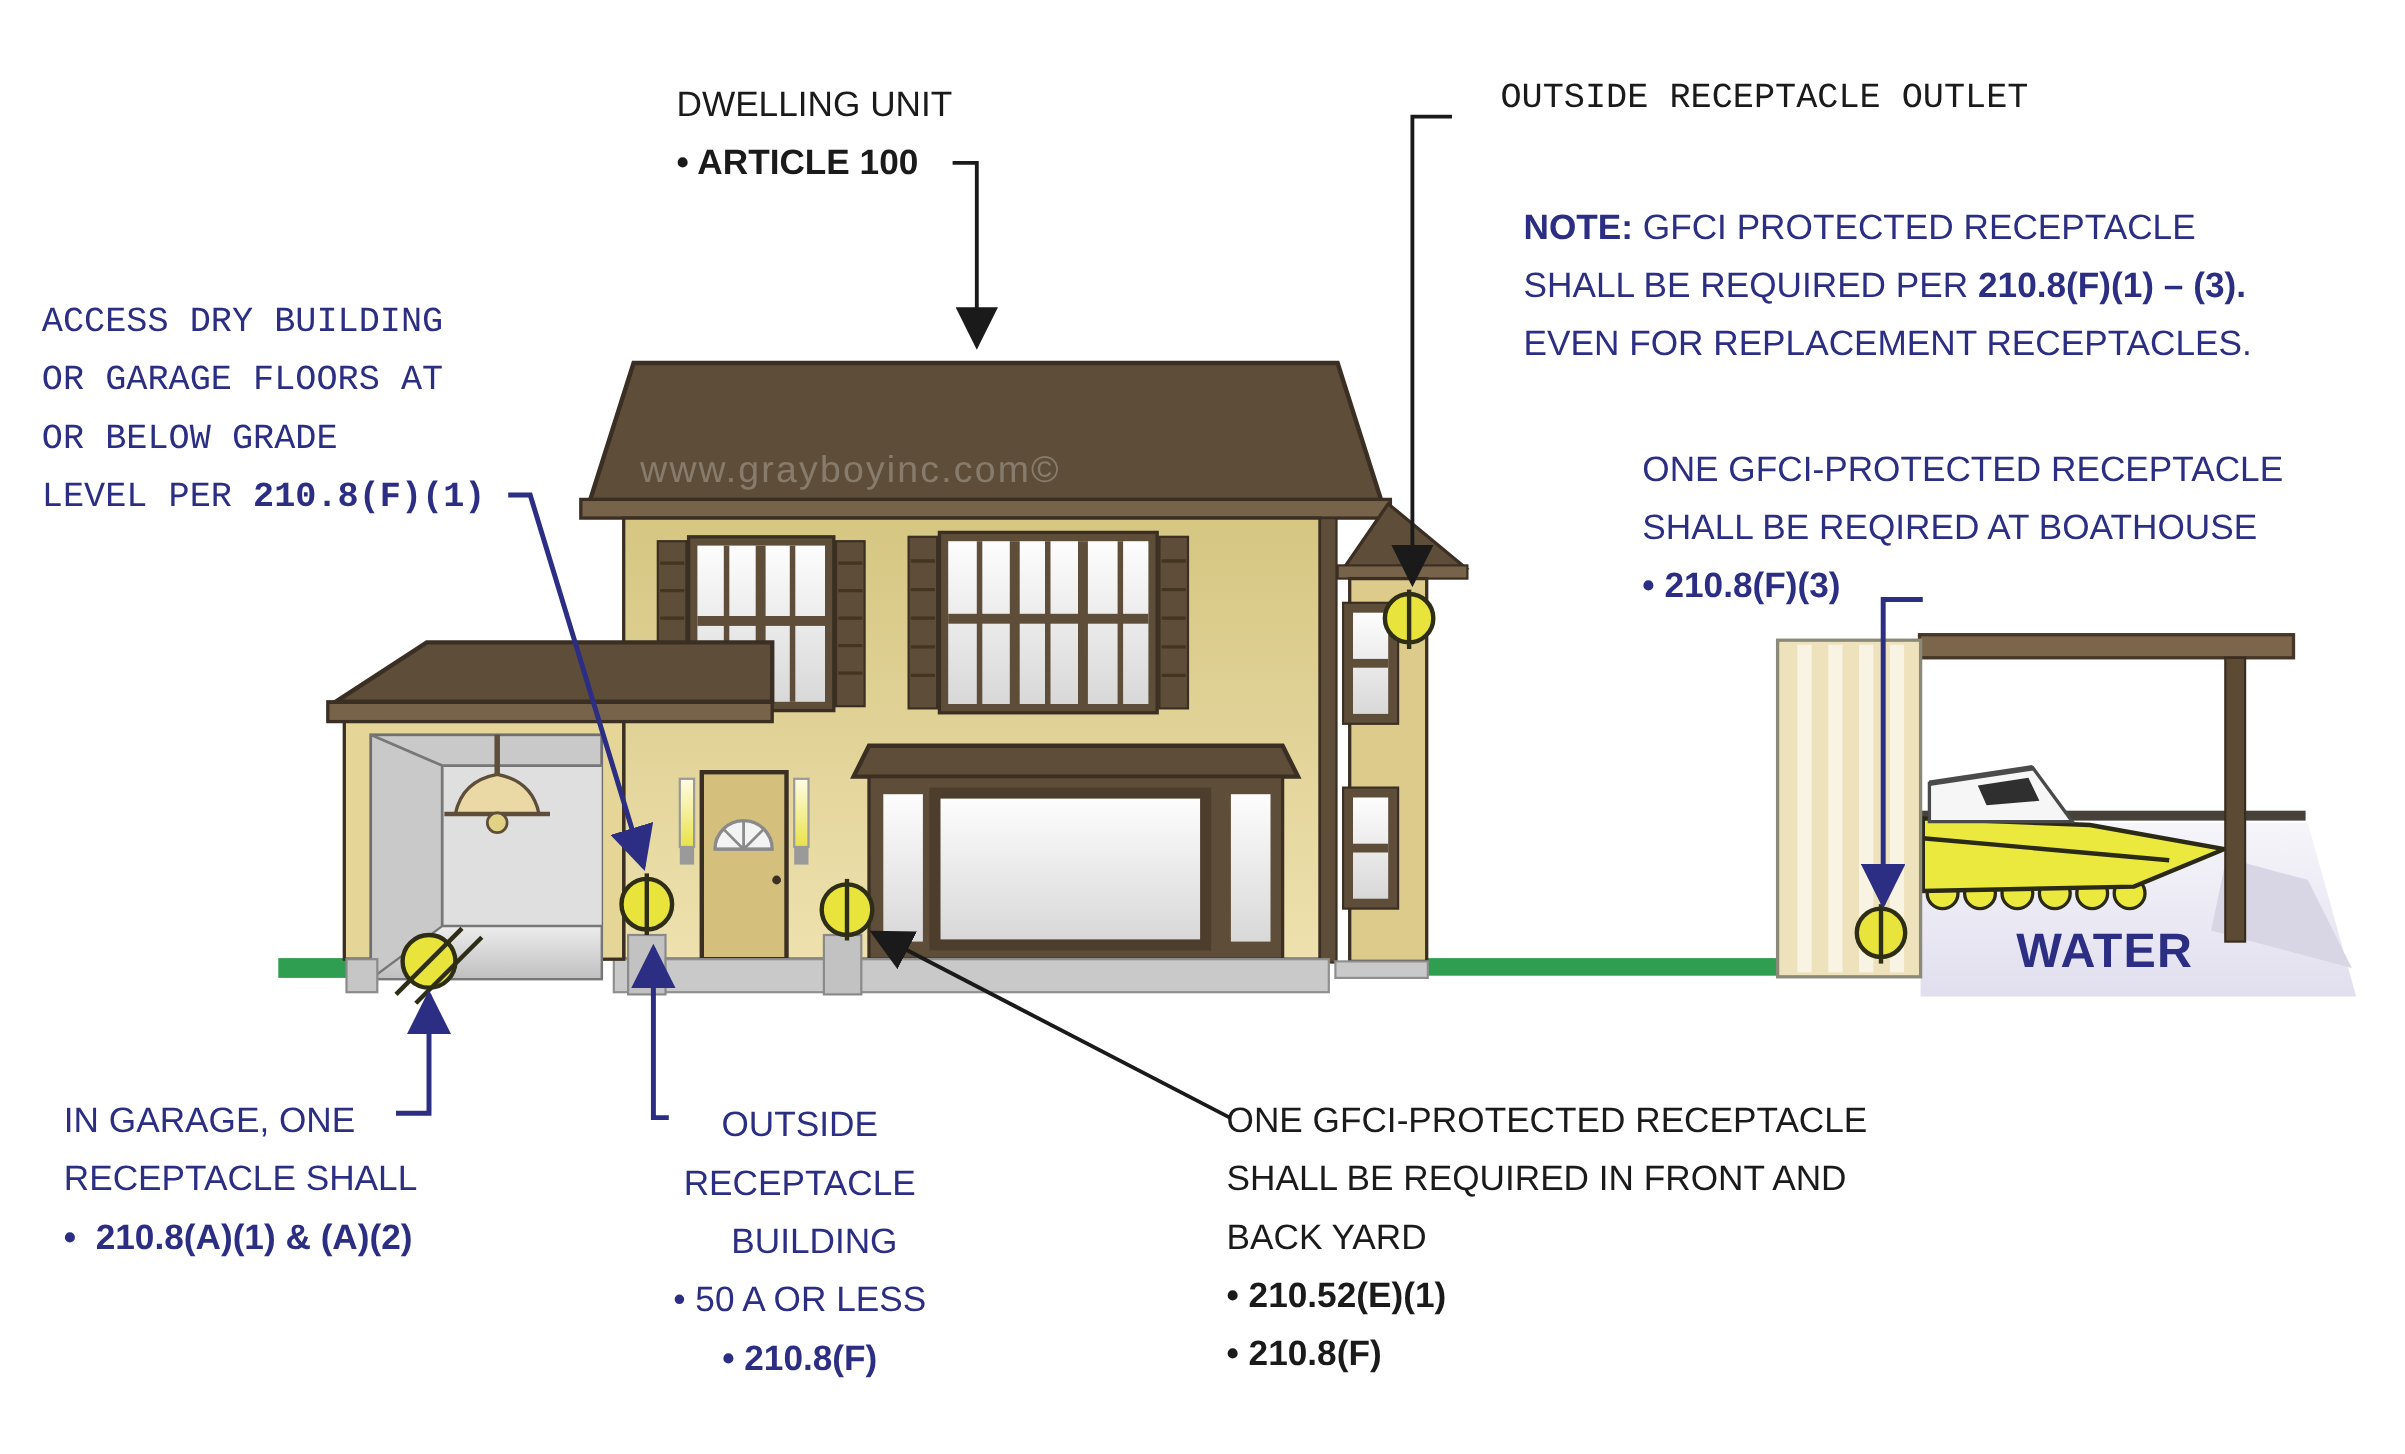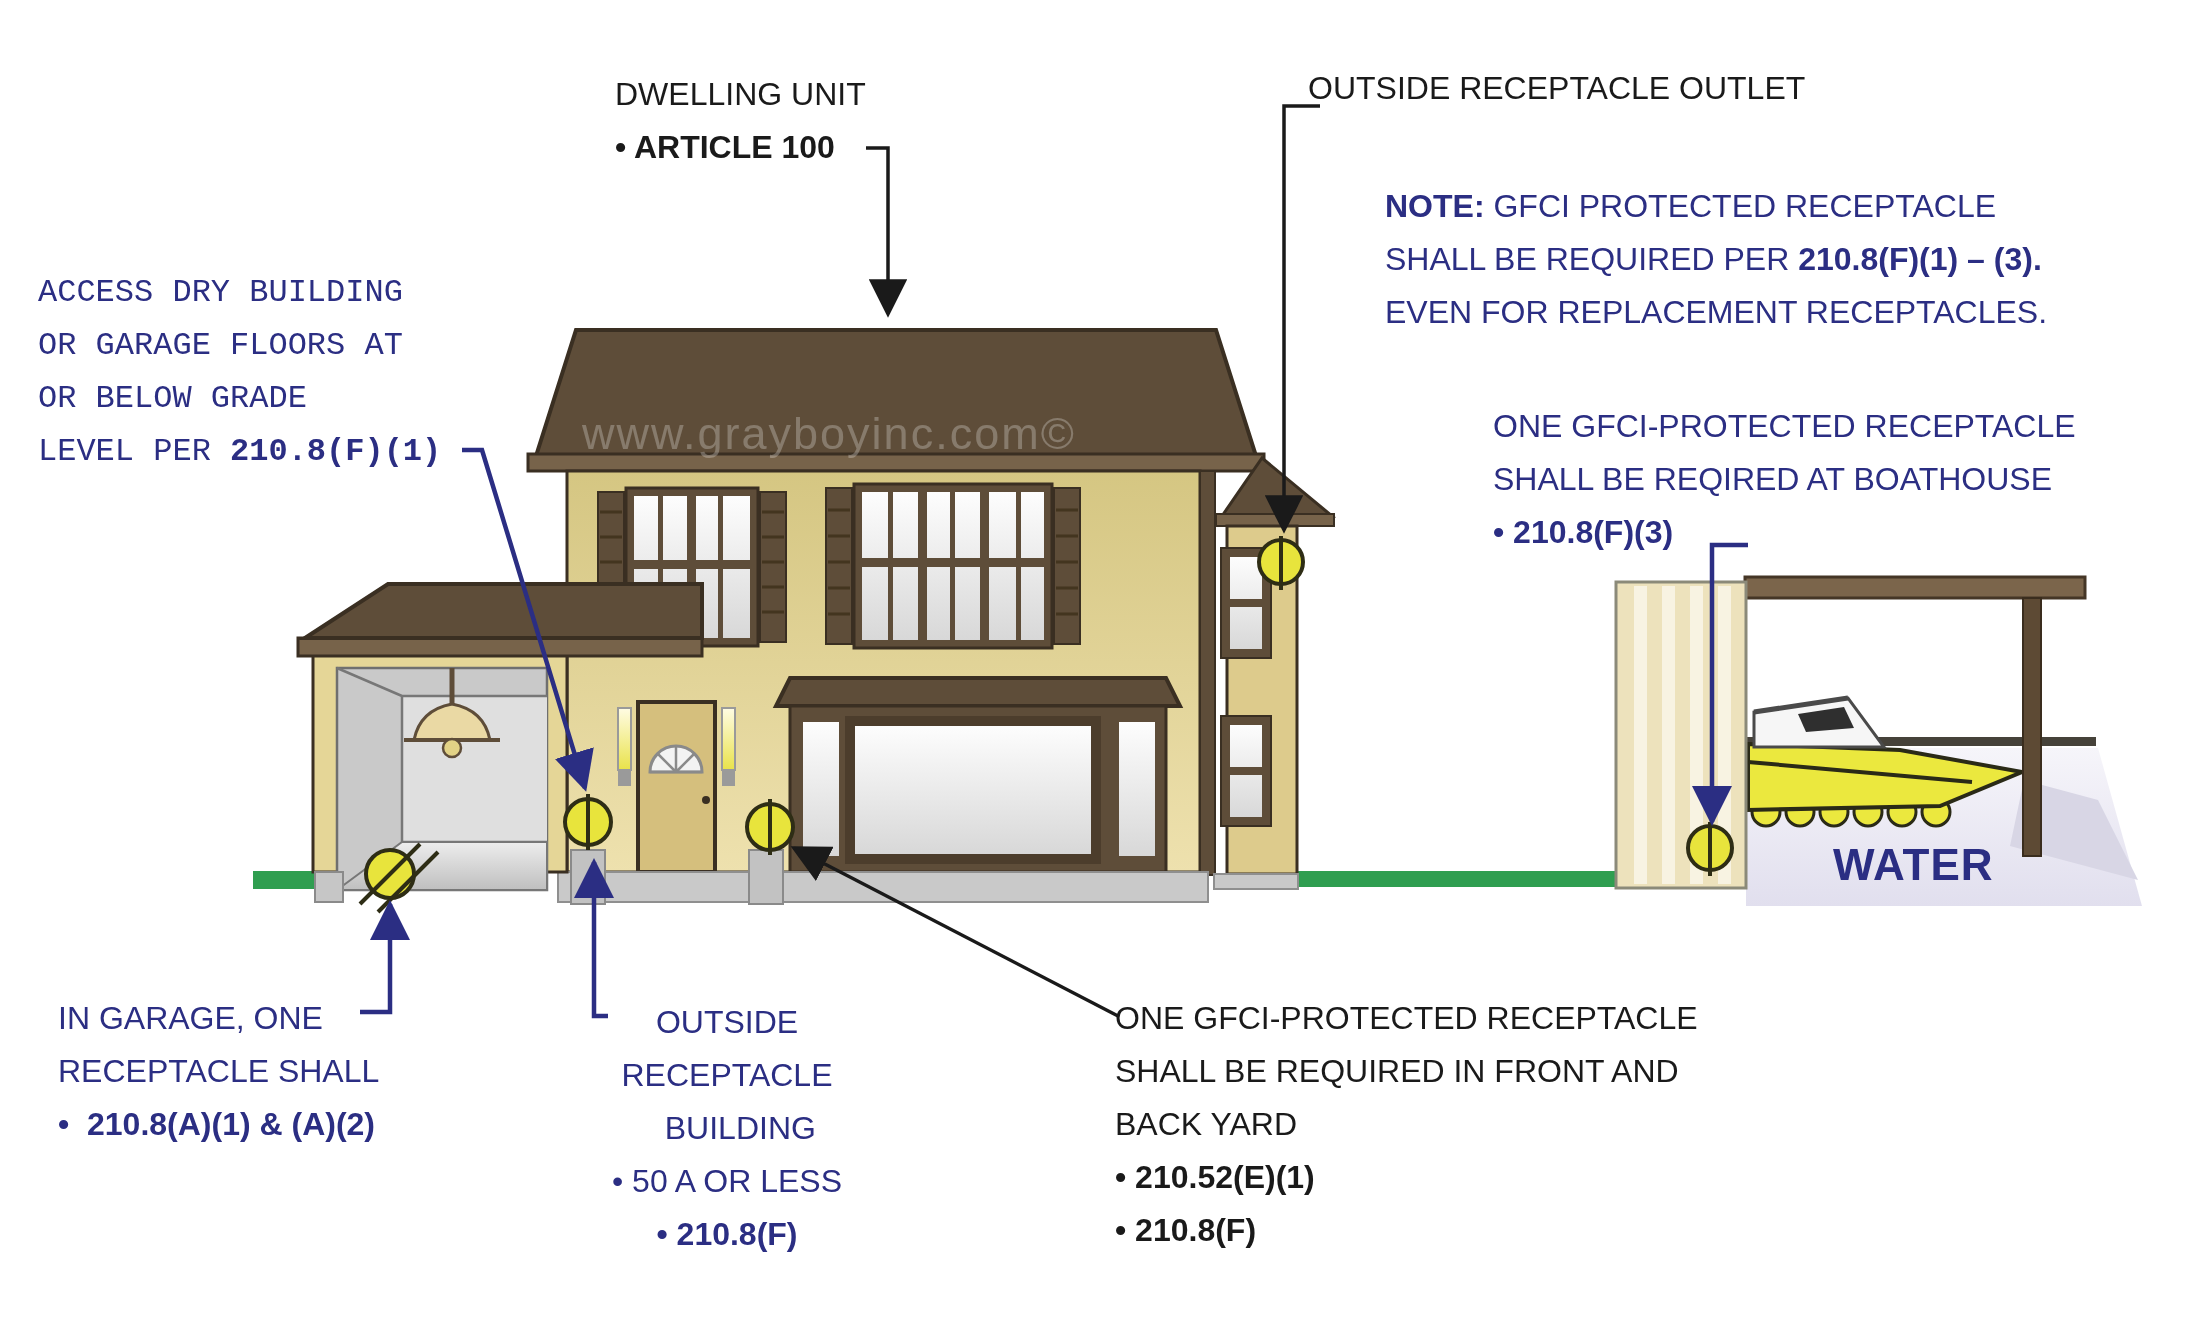--- a/index.html
+++ b/index.html
@@ -21,21 +21,21 @@
   .ann .line{white-space:pre;}
   .navy{color:#2b2e83;}
   .black{color:#1a1a1a;}
   .b{font-weight:bold;}
   .water-label{
     position:absolute;left:1833px;top:840px;
     color:#2b2e83;font-weight:bold;font-size:44px;letter-spacing:1px;
   }
   .watermark{
     position:absolute;left:582px;top:408px;
-    color:rgba(255,255,255,0.26);font-size:45px;letter-spacing:2px;
+    color:rgba(255,255,255,0.26);font-size:34px;letter-spacing:2px;
   }
 </style>
 </head>
 <body>
 
 <div class="canvas">
 
   <svg class="art" viewBox="0 0 2186 1322" aria-hidden="true">
     <defs>
       <linearGradient id="gWall" x1="0" y1="0" x2="0" y2="1">
@@ -223,21 +223,21 @@
       <path d="M462,450 L482,450 L585,788" stroke="#2b2e83" stroke-width="4.5" marker-end="url(#mN)"></path>
       <path d="M608,1016 L594,1016 L594,862" stroke="#2b2e83" stroke-width="4.5" marker-end="url(#mN)"></path>
       <path d="M360,1012 L390,1012 L390,904" stroke="#2b2e83" stroke-width="4.5" marker-end="url(#mN)"></path>
       <path d="M1118,1016 L794,848" stroke="#1a1a1a" stroke-width="3.5" marker-end="url(#mK)"></path>
       <path d="M1748,545 L1712,545 L1712,822" stroke="#2b2e83" stroke-width="4.5" marker-end="url(#mN)"></path>
     </g>
   </svg>
 
   <div class="ann navy" style="left:38px;top:266px;font-family:Liberation Mono, monospace;"><div class="line"><span>ACCESS DRY BUILDING</span></div><div class="line"><span>OR GARAGE FLOORS AT</span></div><div class="line"><span>OR BELOW GRADE</span></div><div class="line"><span>LEVEL PER </span><span class="b">210.8(F)(1)</span></div></div>
   <div class="ann black" style="left:615px;top:68px;"><div class="line"><span>DWELLING UNIT</span></div><div class="line"><span class="b">• ARTICLE 100</span></div></div>
-  <div class="ann black" style="left:1308px;top:62px;"><div class="line"><span>OUTSIDE RECEPTACLE OUTLET</span></div></div>
+  <div class="ann black" style="left:1364px;top:62px;font-family:Liberation Mono, monospace;"><div class="line"><span>OUTSIDE RECEPTACLE OUTLET</span></div></div>
   <div class="ann navy" style="left:1385px;top:180px;"><div class="line"><span class="b">NOTE:</span><span> GFCI PROTECTED RECEPTACLE</span></div><div class="line"><span>SHALL BE REQUIRED PER </span><span class="b">210.8(F)(1) – (3).</span></div><div class="line"><span>EVEN FOR REPLACEMENT RECEPTACLES.</span></div></div>
   <div class="ann navy" style="left:1493px;top:400px;"><div class="line"><span>ONE GFCI-PROTECTED RECEPTACLE</span></div><div class="line"><span>SHALL BE REQIRED AT BOATHOUSE</span></div><div class="line"><span class="b">• 210.8(F)(3)</span></div></div>
   <div class="ann navy" style="left:58px;top:992px;"><div class="line"><span>IN GARAGE, ONE</span></div><div class="line"><span>RECEPTACLE SHALL</span></div><div class="line"><span class="b">•  210.8(A)(1) &amp; (A)(2)</span></div></div>
   <div class="ann navy" style="left:612px;top:996px;text-align:center;"><div class="line"><span>OUTSIDE</span></div><div class="line"><span>RECEPTACLE</span></div><div class="line"><span>   BUILDING</span></div><div class="line"><span>• 50 A OR LESS</span></div><div class="line"><span class="b">• 210.8(F)</span></div></div>
   <div class="ann black" style="left:1115px;top:992px;"><div class="line"><span>ONE GFCI-PROTECTED RECEPTACLE</span></div><div class="line"><span>SHALL BE REQUIRED IN FRONT AND</span></div><div class="line"><span>BACK YARD</span></div><div class="line"><span class="b">• 210.52(E)(1)</span></div><div class="line"><span class="b">• 210.8(F)</span></div></div>
 
   <div class="water-label">WATER</div>
   <div class="watermark">www.grayboyinc.com©</div>
 </div>
 

